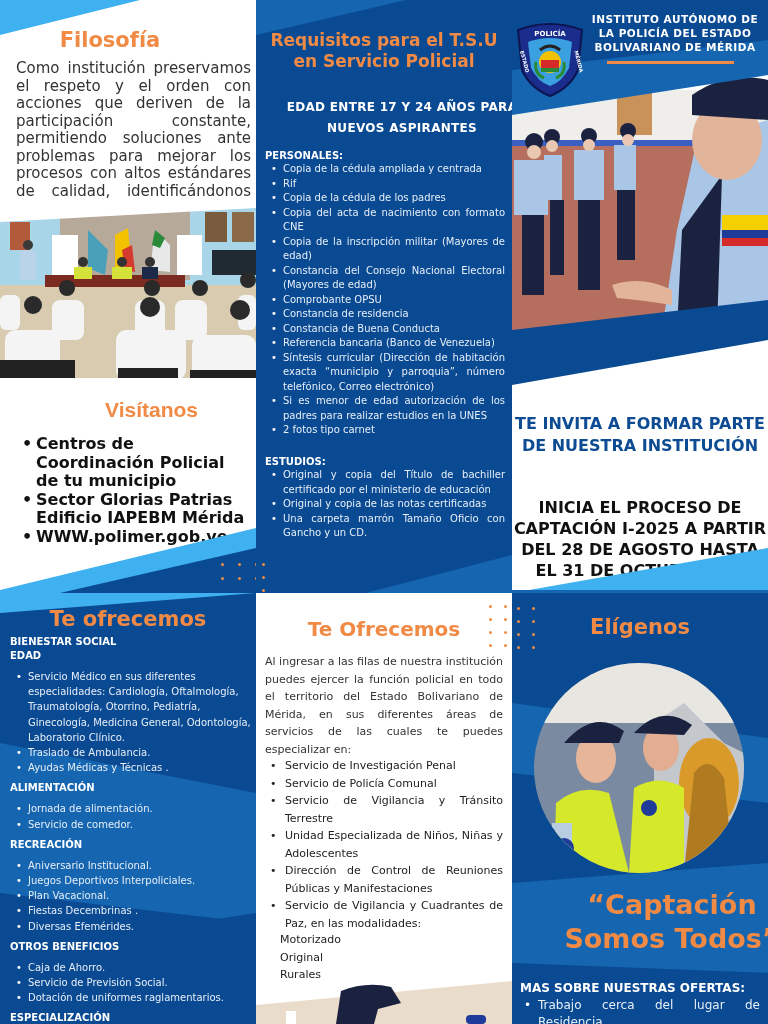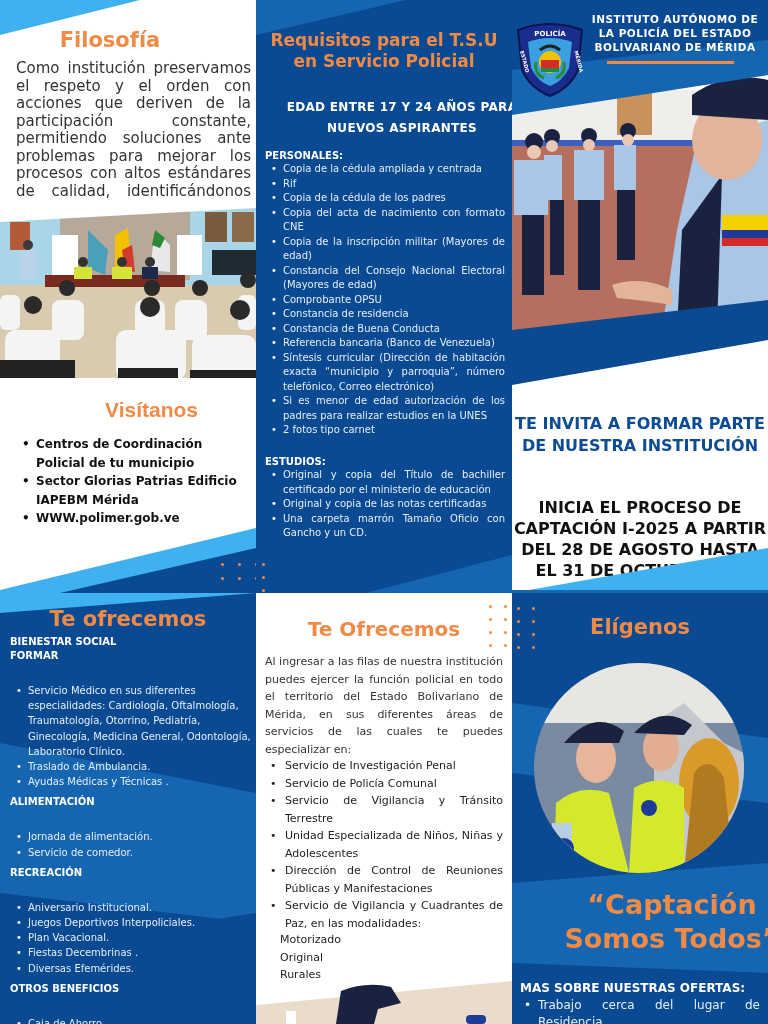--- a/index.html
+++ b/index.html
@@ -17,21 +17,21 @@
   .deco{position:absolute;}
   .dots{position:absolute;display:grid;gap:11px 14px;}
   .dots span{width:3px;height:3px;border-radius:50%;background:#f08a45;display:block;}
 
   
   .h-title{font-weight:bold;text-align:center;}
   .tl-title{position:absolute;left:0;top:28px;width:220px;font-size:21px;}
   .tl-body{position:absolute;left:16px;top:60px;width:235px;font-size:15px;line-height:17.5px;color:#333;text-align:justify;}
   .photo{position:absolute;overflow:hidden;}
   .vis-title{position:absolute;left:0;top:398px;width:256px;font-size:21px;padding-left:47px;}
-  .vis-list{position:absolute;left:22px;top:435px;width:230px;font-size:12px;font-weight:bold;color:#111;line-height:18.5px;list-style:none;}
+  .vis-list{position:absolute;left:22px;top:435px;width:230px;font-size:16px;font-weight:bold;color:#111;line-height:18.5px;list-style:none;}
   .vis-list li{position:relative;padding-left:14px;}
   .vis-list li::before{content:"•";position:absolute;left:0;top:0;}
 
   
   .tc-title{position:absolute;left:0;top:30px;width:256px;font-size:17px;line-height:21px;text-align:center;}
   .tc-sub{position:absolute;left:18px;top:97px;width:256px;font-size:12px;font-weight:bold;color:#fff;text-align:center;line-height:21px;letter-spacing:.3px;}
   .sec-label{font-size:10px;font-weight:bold;color:#fff;}
   .req{position:absolute;left:9px;width:240px;}
   .req ul{list-style:none;margin-top:1px;}
   .req li{position:relative;padding-left:18px;font-size:10px;line-height:14.5px;color:#e6eef8;text-align:justify;}
@@ -40,21 +40,21 @@
   
   .tr-head{position:absolute;left:73px;top:12px;width:180px;font-size:10.5px;font-weight:bold;color:#fff;text-align:center;line-height:14px;letter-spacing:.5px;}
   .tr-rule{position:absolute;left:95px;top:61px;width:127px;height:3px;background:#f08a45;}
   .invite{position:absolute;left:0;top:413px;width:256px;font-size:16px;font-weight:bold;color:#0d4c93;text-align:center;line-height:21.5px;}
   .process{position:absolute;left:0;top:497px;width:256px;font-size:16px;font-weight:bold;color:#111;text-align:center;line-height:21px;}
 
   
   .bl-title{position:absolute;left:0;top:14px;width:256px;font-size:21px;}
   .bl-body{position:absolute;left:10px;top:42px;width:244px;}
   .bl-body .sec-label{font-size:10px;line-height:14px;}
-  .bl-body ul{list-style:none;margin:20px 0 6px 0;}
+  .bl-body ul{list-style:none;margin:6px 0 6px 0;}
   .bl-body li{position:relative;padding-left:18px;font-size:10px;line-height:15.2px;color:#e6eef8;}
   .bl-body li::before{content:"•";position:absolute;left:6px;top:0;color:#fff;}
 
   
   .bc-title{position:absolute;left:0;top:24px;width:256px;font-size:20px;}
   .bc-body{position:absolute;left:9px;top:60px;width:238px;font-size:11px;line-height:17.5px;color:#333;text-align:justify;}
   .bc-list{position:absolute;left:9px;top:164px;width:238px;list-style:none;}
   .bc-list li{position:relative;padding-left:20px;font-size:11px;line-height:17.5px;color:#222;text-align:justify;}
   .bc-list li::before{content:"•";position:absolute;left:5px;top:0;}
   .bc-mods{position:absolute;left:24px;top:338px;font-size:11px;line-height:17.5px;color:#222;}
@@ -269,21 +269,21 @@
 <section class="panel p-bl">
   <svg class="deco" style="left:0;top:0" width="256" height="431">
     <polygon points="0,0 256,0 0,20" fill="#3fb0f0"></polygon>
     <polygon points="0,230 256,260 256,330 0,290" fill="#1565b0"></polygon>
     <polygon points="0,150 256,200 256,330 0,300" fill="#1565b0"></polygon>
     <polygon points="0,360 256,320 256,431 0,431" fill="#0a4a92"></polygon>
   </svg>
   <div class="h-title bl-title orange">Te ofrecemos</div>
   <div class="bl-body">
     <div class="sec-label">BIENESTAR SOCIAL</div>
-    <div class="sec-label">FORMAR</div>
+    <div class="sec-label">EDAD</div>
     <ul>
       <li>Servicio Médico en sus diferentes especialidades: Cardiología, Oftalmología, Traumatología, Otorrino, Pediatría, Ginecología, Medicina General, Odontología, Laboratorio Clínico.</li>
       <li>Traslado de Ambulancia.</li>
       <li>Ayudas Médicas y Técnicas .</li>
     </ul>
     <div class="sec-label">ALIMENTACIÓN</div>
     <ul>
       <li>Jornada de alimentación.</li>
       <li>Servicio de comedor.</li>
     </ul>

